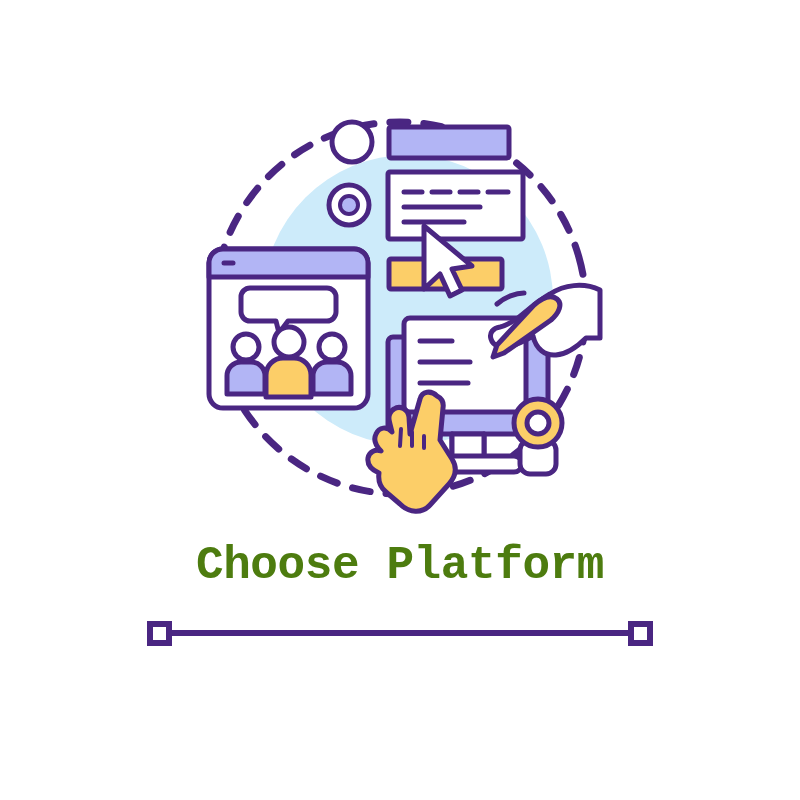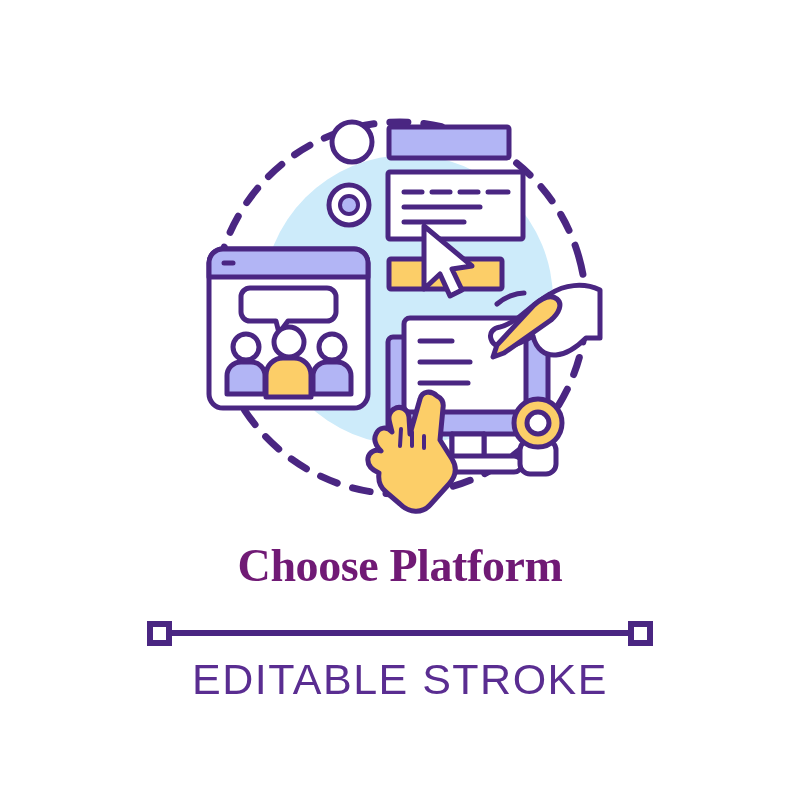--- a/index.html
+++ b/index.html
@@ -26,25 +26,25 @@
     top: 0;
     width: 800px;
     height: 530px;
   }
   .title {
     position: absolute;
     left: 0;
     top: 543px;
     width: 800px;
     text-align: center;
-    font-family: Liberation Serif, serif;
+    font-family: Liberation Mono, monospace;
     font-size: 46px;
     font-weight: bold;
     letter-spacing: -0.4px;
-    color: #701a75;
+    color: #4d7c0f;
     line-height: 1.0;
     white-space: nowrap;
   }
   .divider-wrap {
     position: absolute;
     left: 0;
     top: 620px;
     width: 800px;
     height: 26px;
   }
@@ -196,15 +196,14 @@
   <div class="title">Choose Platform</div>
 
   <div class="divider-wrap">
     <svg width="800" height="26" viewBox="0 0 800 26" xmlns="http://www.w3.org/2000/svg">
       <line x1="162" y1="13" x2="638" y2="13" stroke="#4A2682" stroke-width="6"></line>
       <rect x="150" y="4" width="19" height="19" fill="#FFFFFF" stroke="#4A2682" stroke-width="6"></rect>
       <rect x="631" y="4" width="19" height="19" fill="#FFFFFF" stroke="#4A2682" stroke-width="6"></rect>
     </svg>
   </div>
 
-  <div class="subtitle">EDITABLE STROKE</div>
 
 </div>
 
 </body></html>

